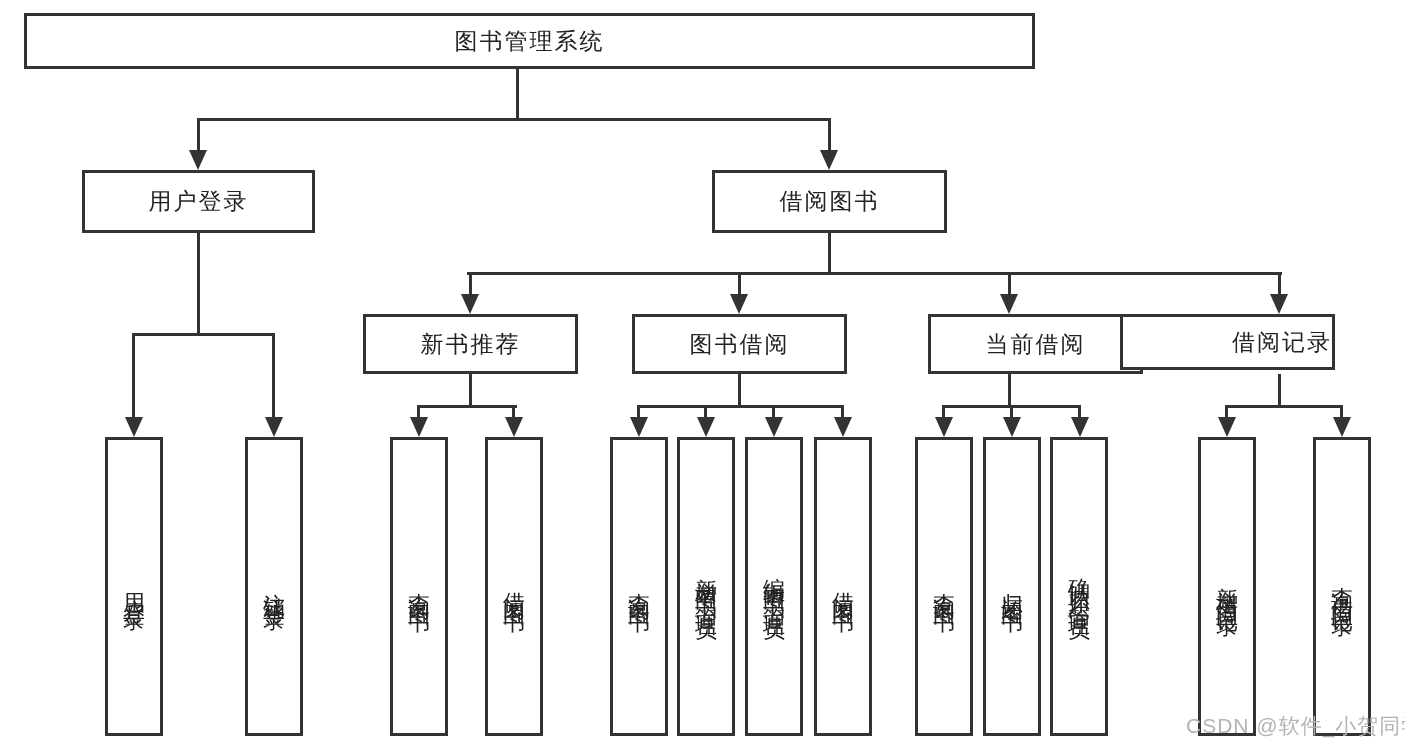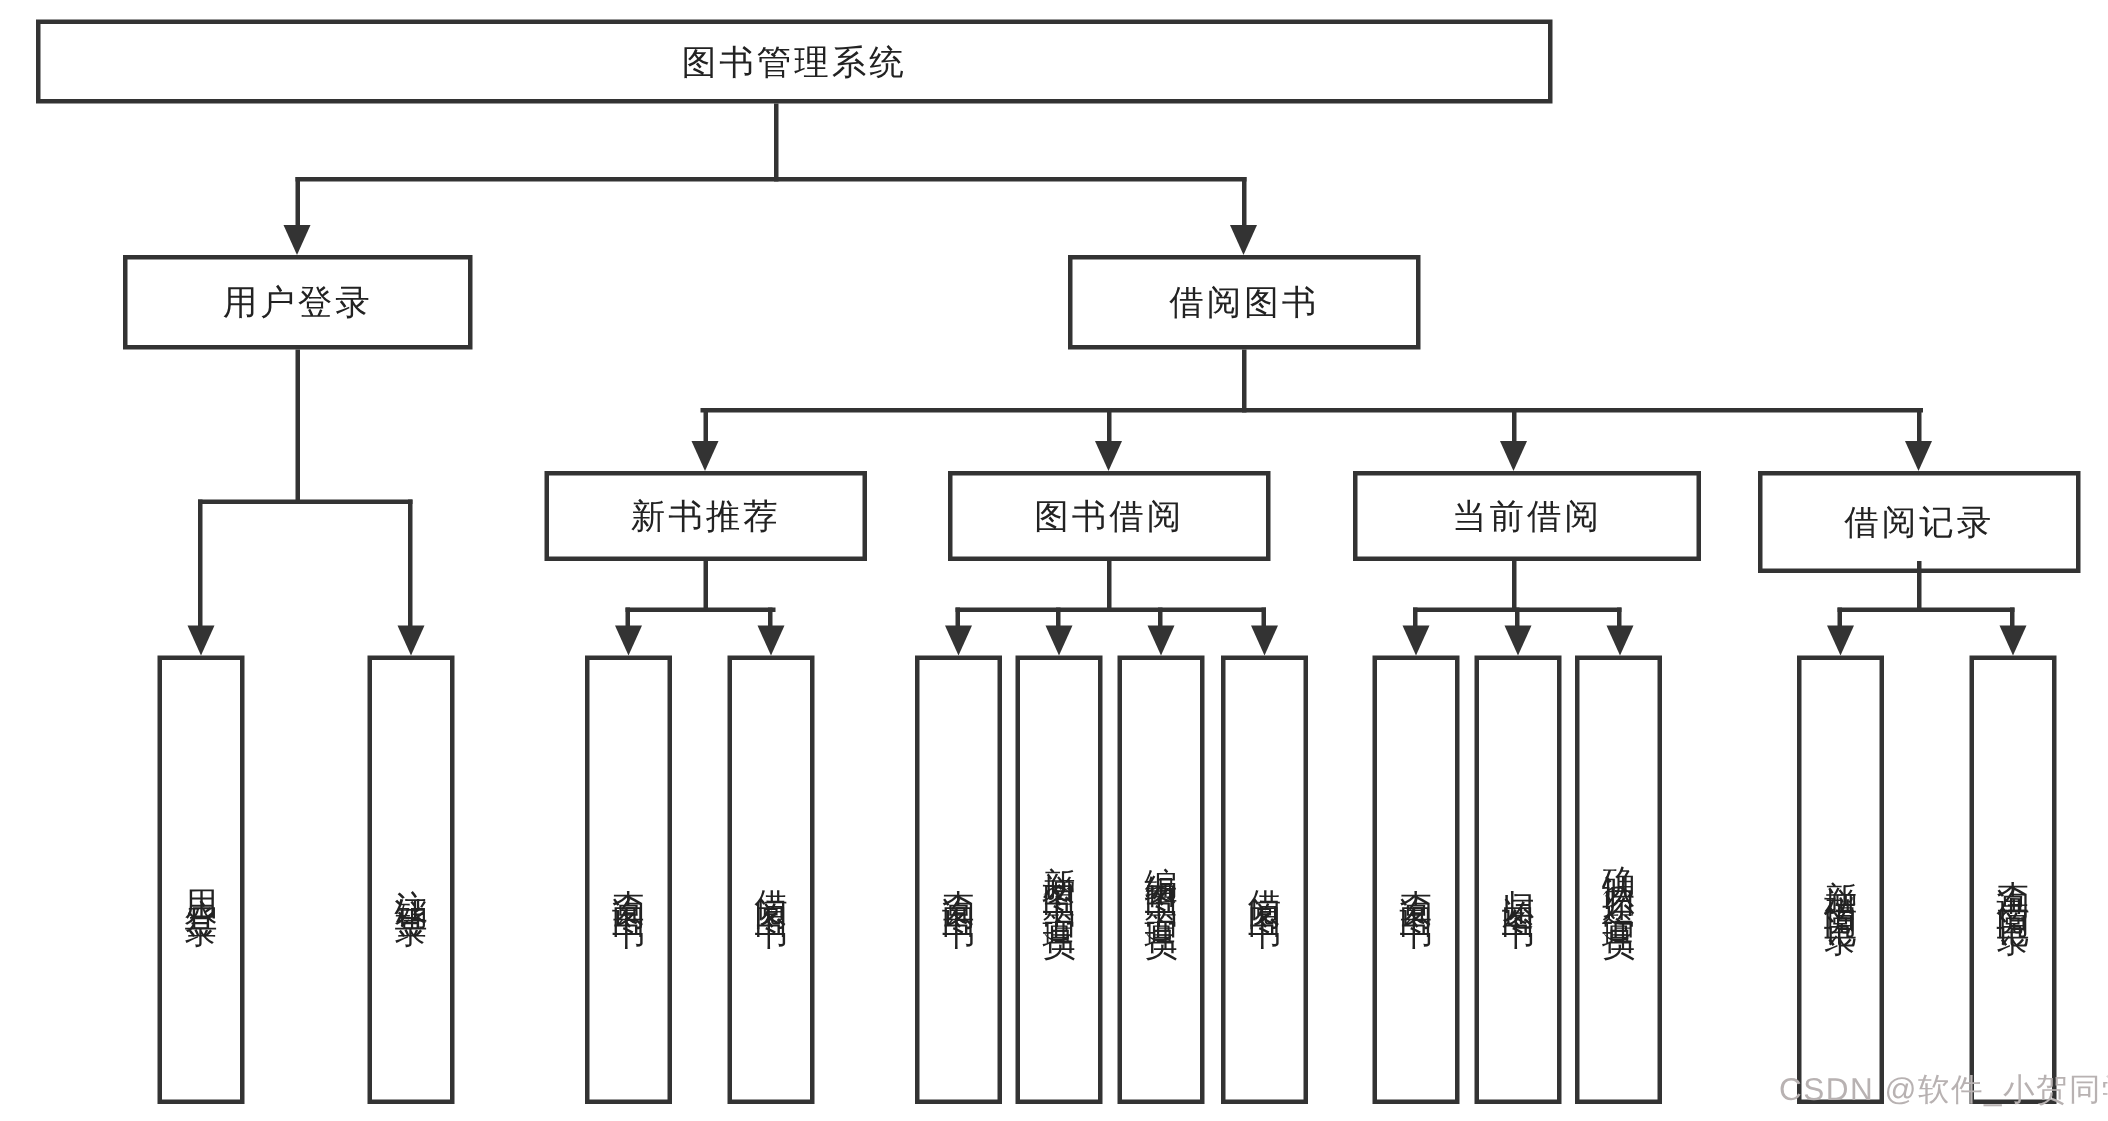--- a/index.html
+++ b/index.html
@@ -79,24 +79,24 @@
   <div class="box" style="left:712px;top:170px;width:235px;height:63px;">
     <span class="hlabel">借阅图书</span>
   </div>
 
   <div class="box" style="left:632px;top:314px;width:215px;height:60px;">
     <span class="hlabel">图书借阅</span>
   </div>
   <div class="box" style="left:363px;top:314px;width:215px;height:60px;">
     <span class="hlabel">新书推荐</span>
   </div>
-  <div class="box" style="left:902px;top:314px;width:232px;height:60px;">
+  <div class="box" style="left:928px;top:314px;width:215px;height:60px;">
     <span class="hlabel">当前借阅</span>
   </div>
-  <div class="box" style="left:1172px;top:314px;width:215px;height:68px;">
+  <div class="box" style="left:1120px;top:314px;width:215px;height:56px;justify-content:flex-end;">
     <span class="hlabel">借阅记录</span>
   </div>
 
   <div class="box" style="left:105px;top:437px;width:58px;height:299px;">
     <span class="vtext">用户登录</span>
   </div>
   <div class="box" style="left:245px;top:437px;width:58px;height:299px;">
     <span class="vtext">注销登录</span>
   </div>
 

